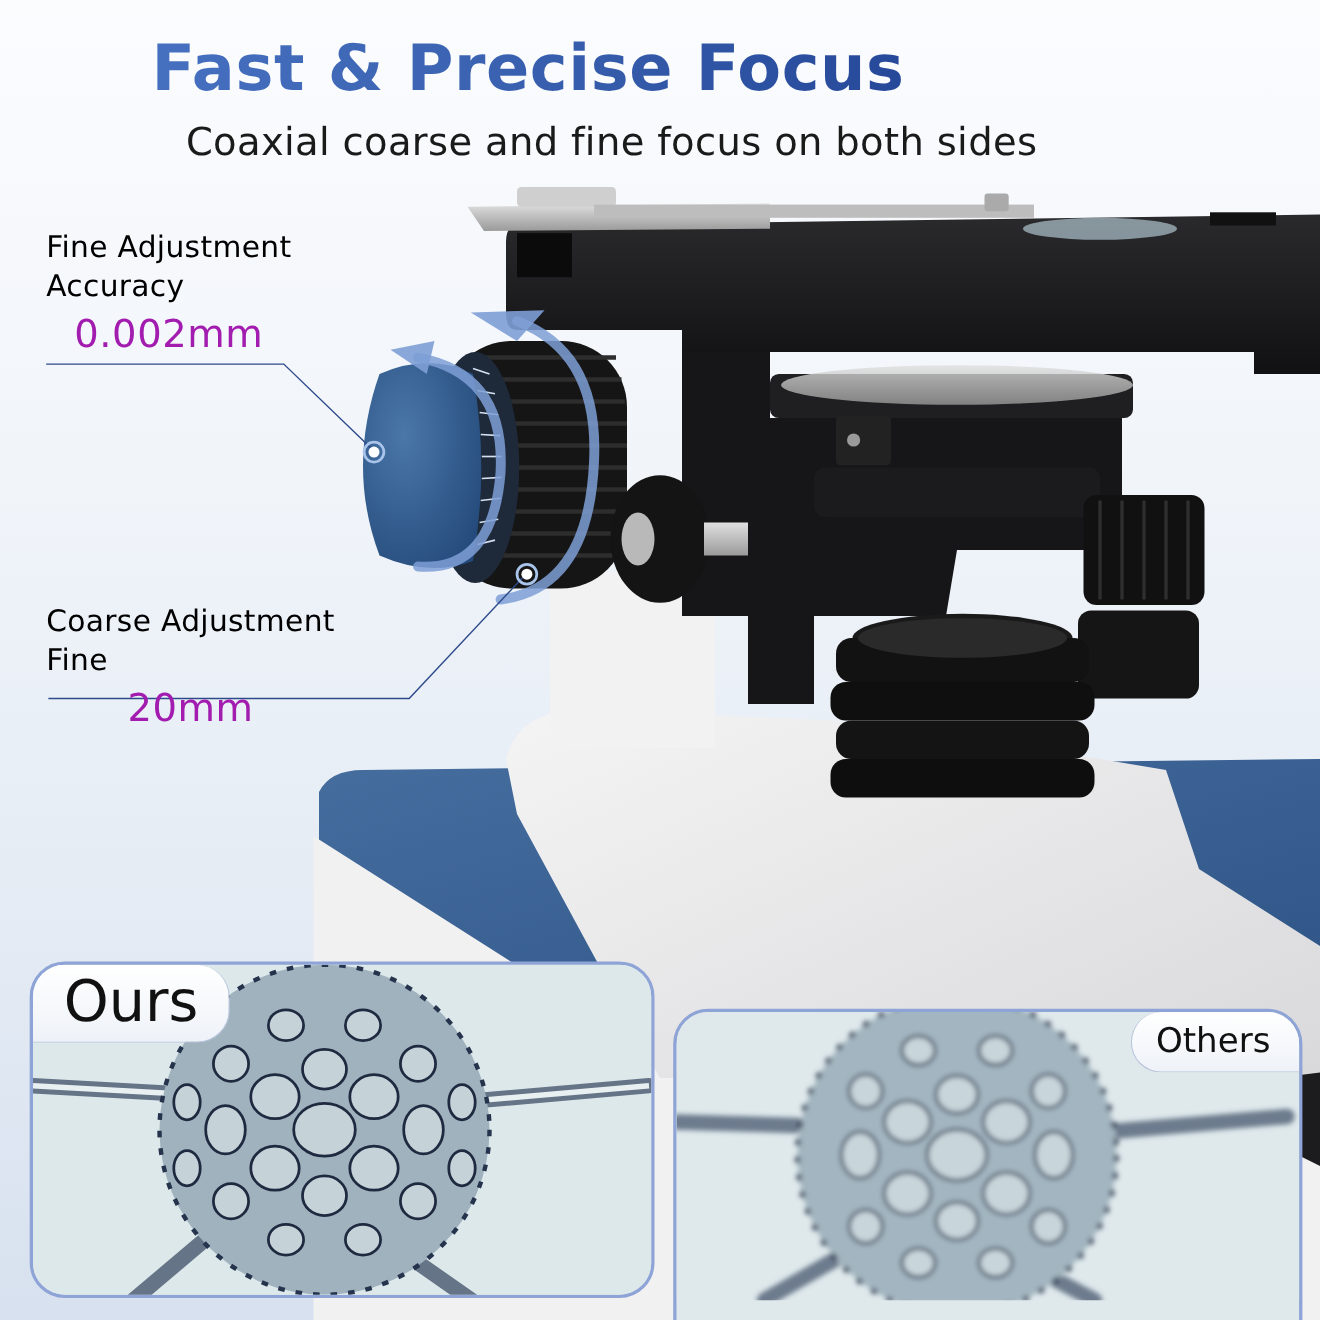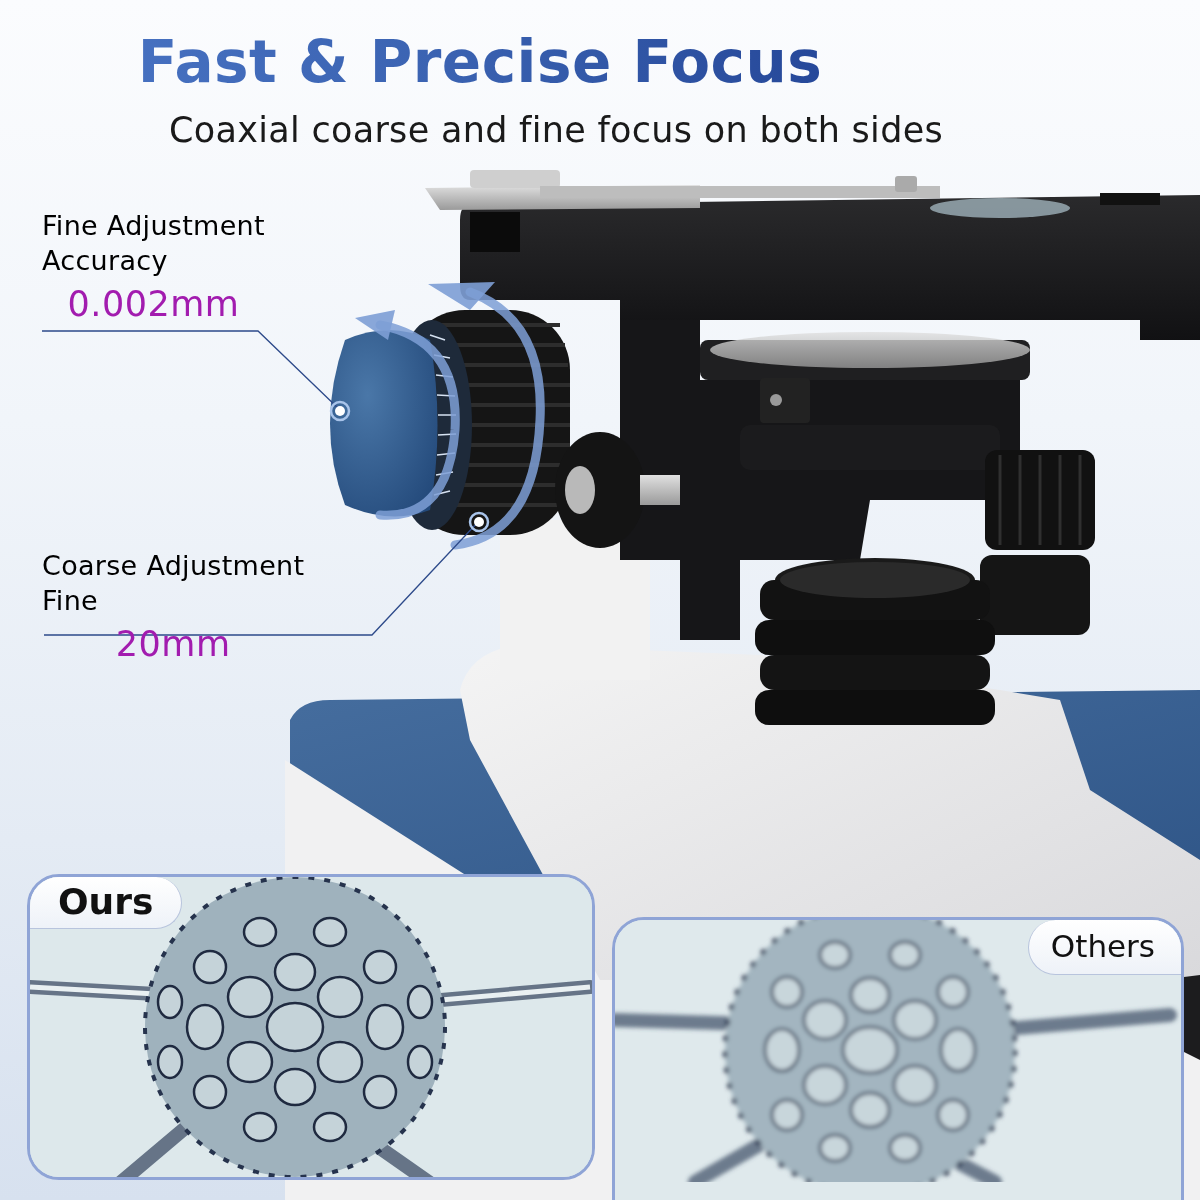--- a/index.html
+++ b/index.html
@@ -52,21 +52,21 @@
   .panel svg { position: absolute; left: 0; top: 0; }
 
   .badge {
     position: absolute; z-index: 3;
     background: linear-gradient(180deg, #ffffff 0%, #eef2f8 100%);
     color: #111;
     font-family: "DejaVu Sans", "Liberation Sans", sans-serif;
     border: 1px solid #b8c4dd;
   }
   .badge-ours {
-    left: 0; top: 0; padding: 4px 28px 6px 28px; font-size: 36px; font-weight: 700;
+    left: 0; top: 0; padding: 4px 28px 6px 28px; font-size: 52px; font-weight: 400;
     border-radius: 0 30px 30px 0; border-top: none; border-left: none;
   }
   .badge-others {
     right: 0; top: 0; padding: 8px 26px 10px 22px; font-size: 31px; font-weight: 400;
     border-radius: 30px 0 0 30px; border-top: none; border-right: none;
   }
 </style>
 </head>
 <body>
 

